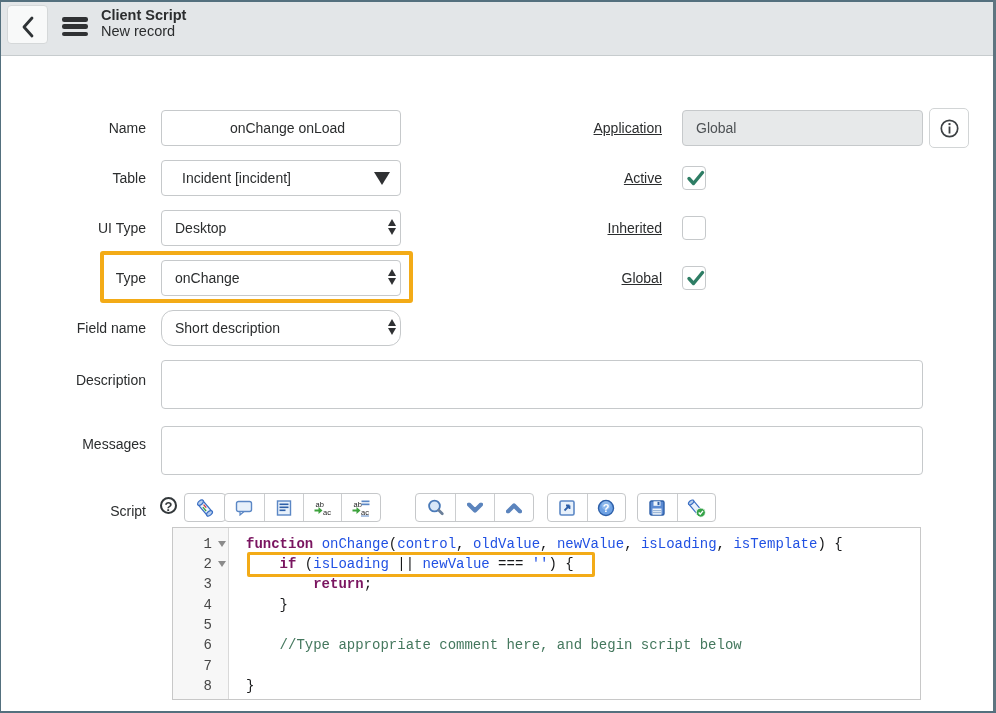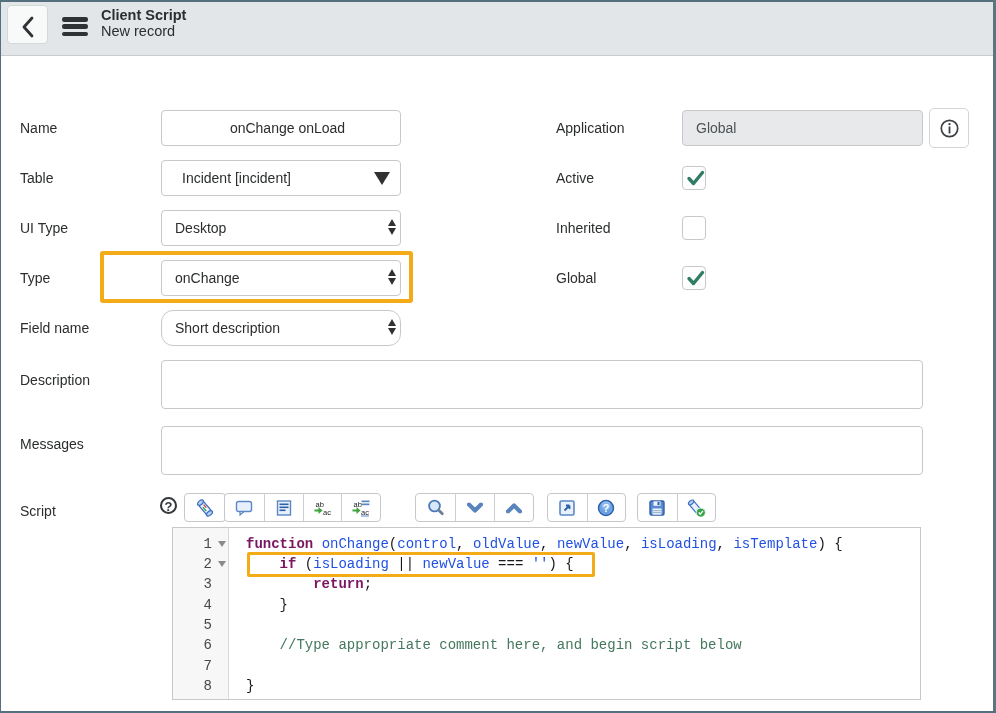--- a/index.html
+++ b/index.html
@@ -10,23 +10,23 @@
 
 #hdr { position:absolute; left:0; top:0; width:996px; height:56px;
   background:#e3e6e8; border-bottom:1px solid #c7ccce; }
 #backbtn { position:absolute; left:7px; top:5px; width:41px; height:39px;
   background:#f8f9f9; border:1px solid #d5d8d9; border-radius:4px; }
 #backbtn svg { position:absolute; left:0; top:0; }
 .hbar { position:absolute; left:62px; width:25.5px; height:4.6px; background:#2f3133; border-radius:2.2px; }
 #ttl { position:absolute; left:101px; top:8px; line-height:15.8px; font-size:14.5px; color:#2b2d2e; }
 #ttl b { font-weight:bold; }
 
-.lbl { position:absolute; font-size:14px; color:#2b2d2e; line-height:20px; }
+.lbl { position:absolute; font-size:14px; color:#2b2d2e; line-height:20px; text-align:right; }
 .lbl.l { left:20px; width:126px; }
-.lbl.r { left:556px; width:122px; }
+.lbl.r { left:540px; width:122px;text-decoration:underline; }
 
 .inp { position:absolute; background:#fff; border:1px solid #c6c9cb; border-radius:4px;
   font-size:14px; color:#2b2d2e; line-height:34px; padding-left:13px; height:36px; }
 .inp.sel { padding-right:28px; }
 .dis { background:#e7e9ea; color:#4e5255; }
 
 .tri-big { position:absolute; width:0; height:0; border-left:8px solid transparent;
   border-right:8px solid transparent; border-top:13px solid #2f3133; }
 
 .tri-up { position:absolute; width:0; height:0; border-left:4.5px solid transparent;

